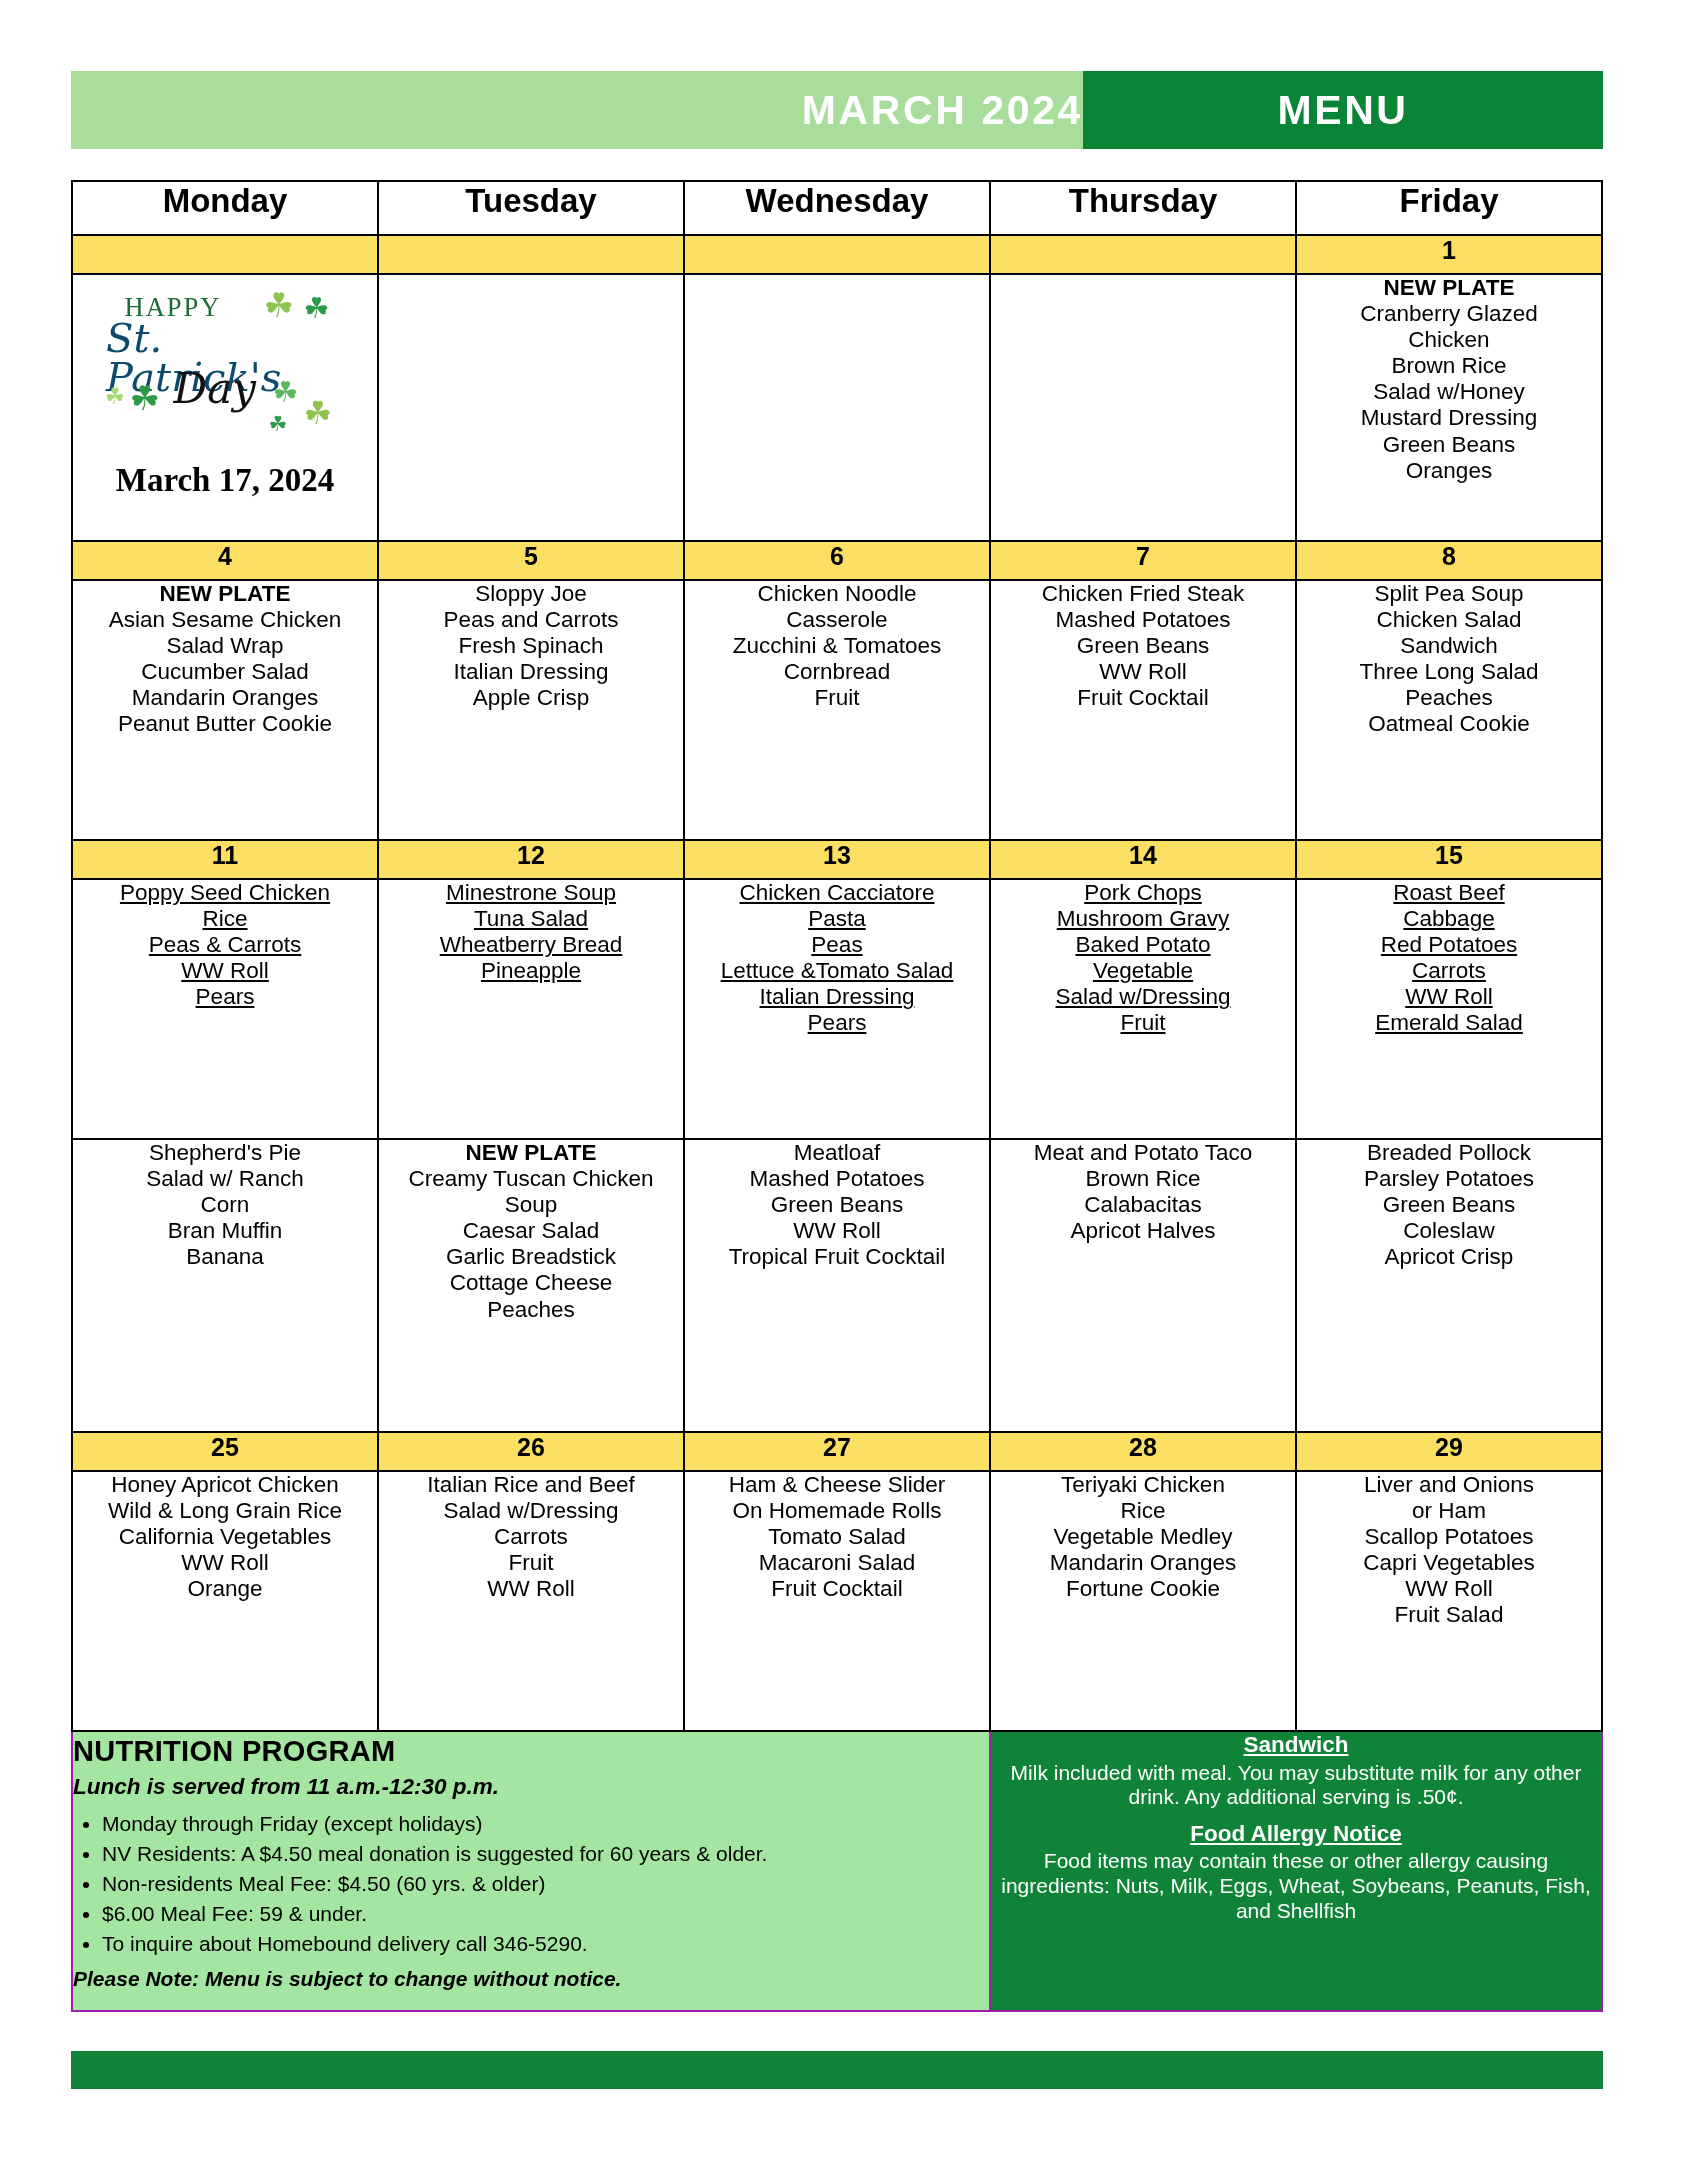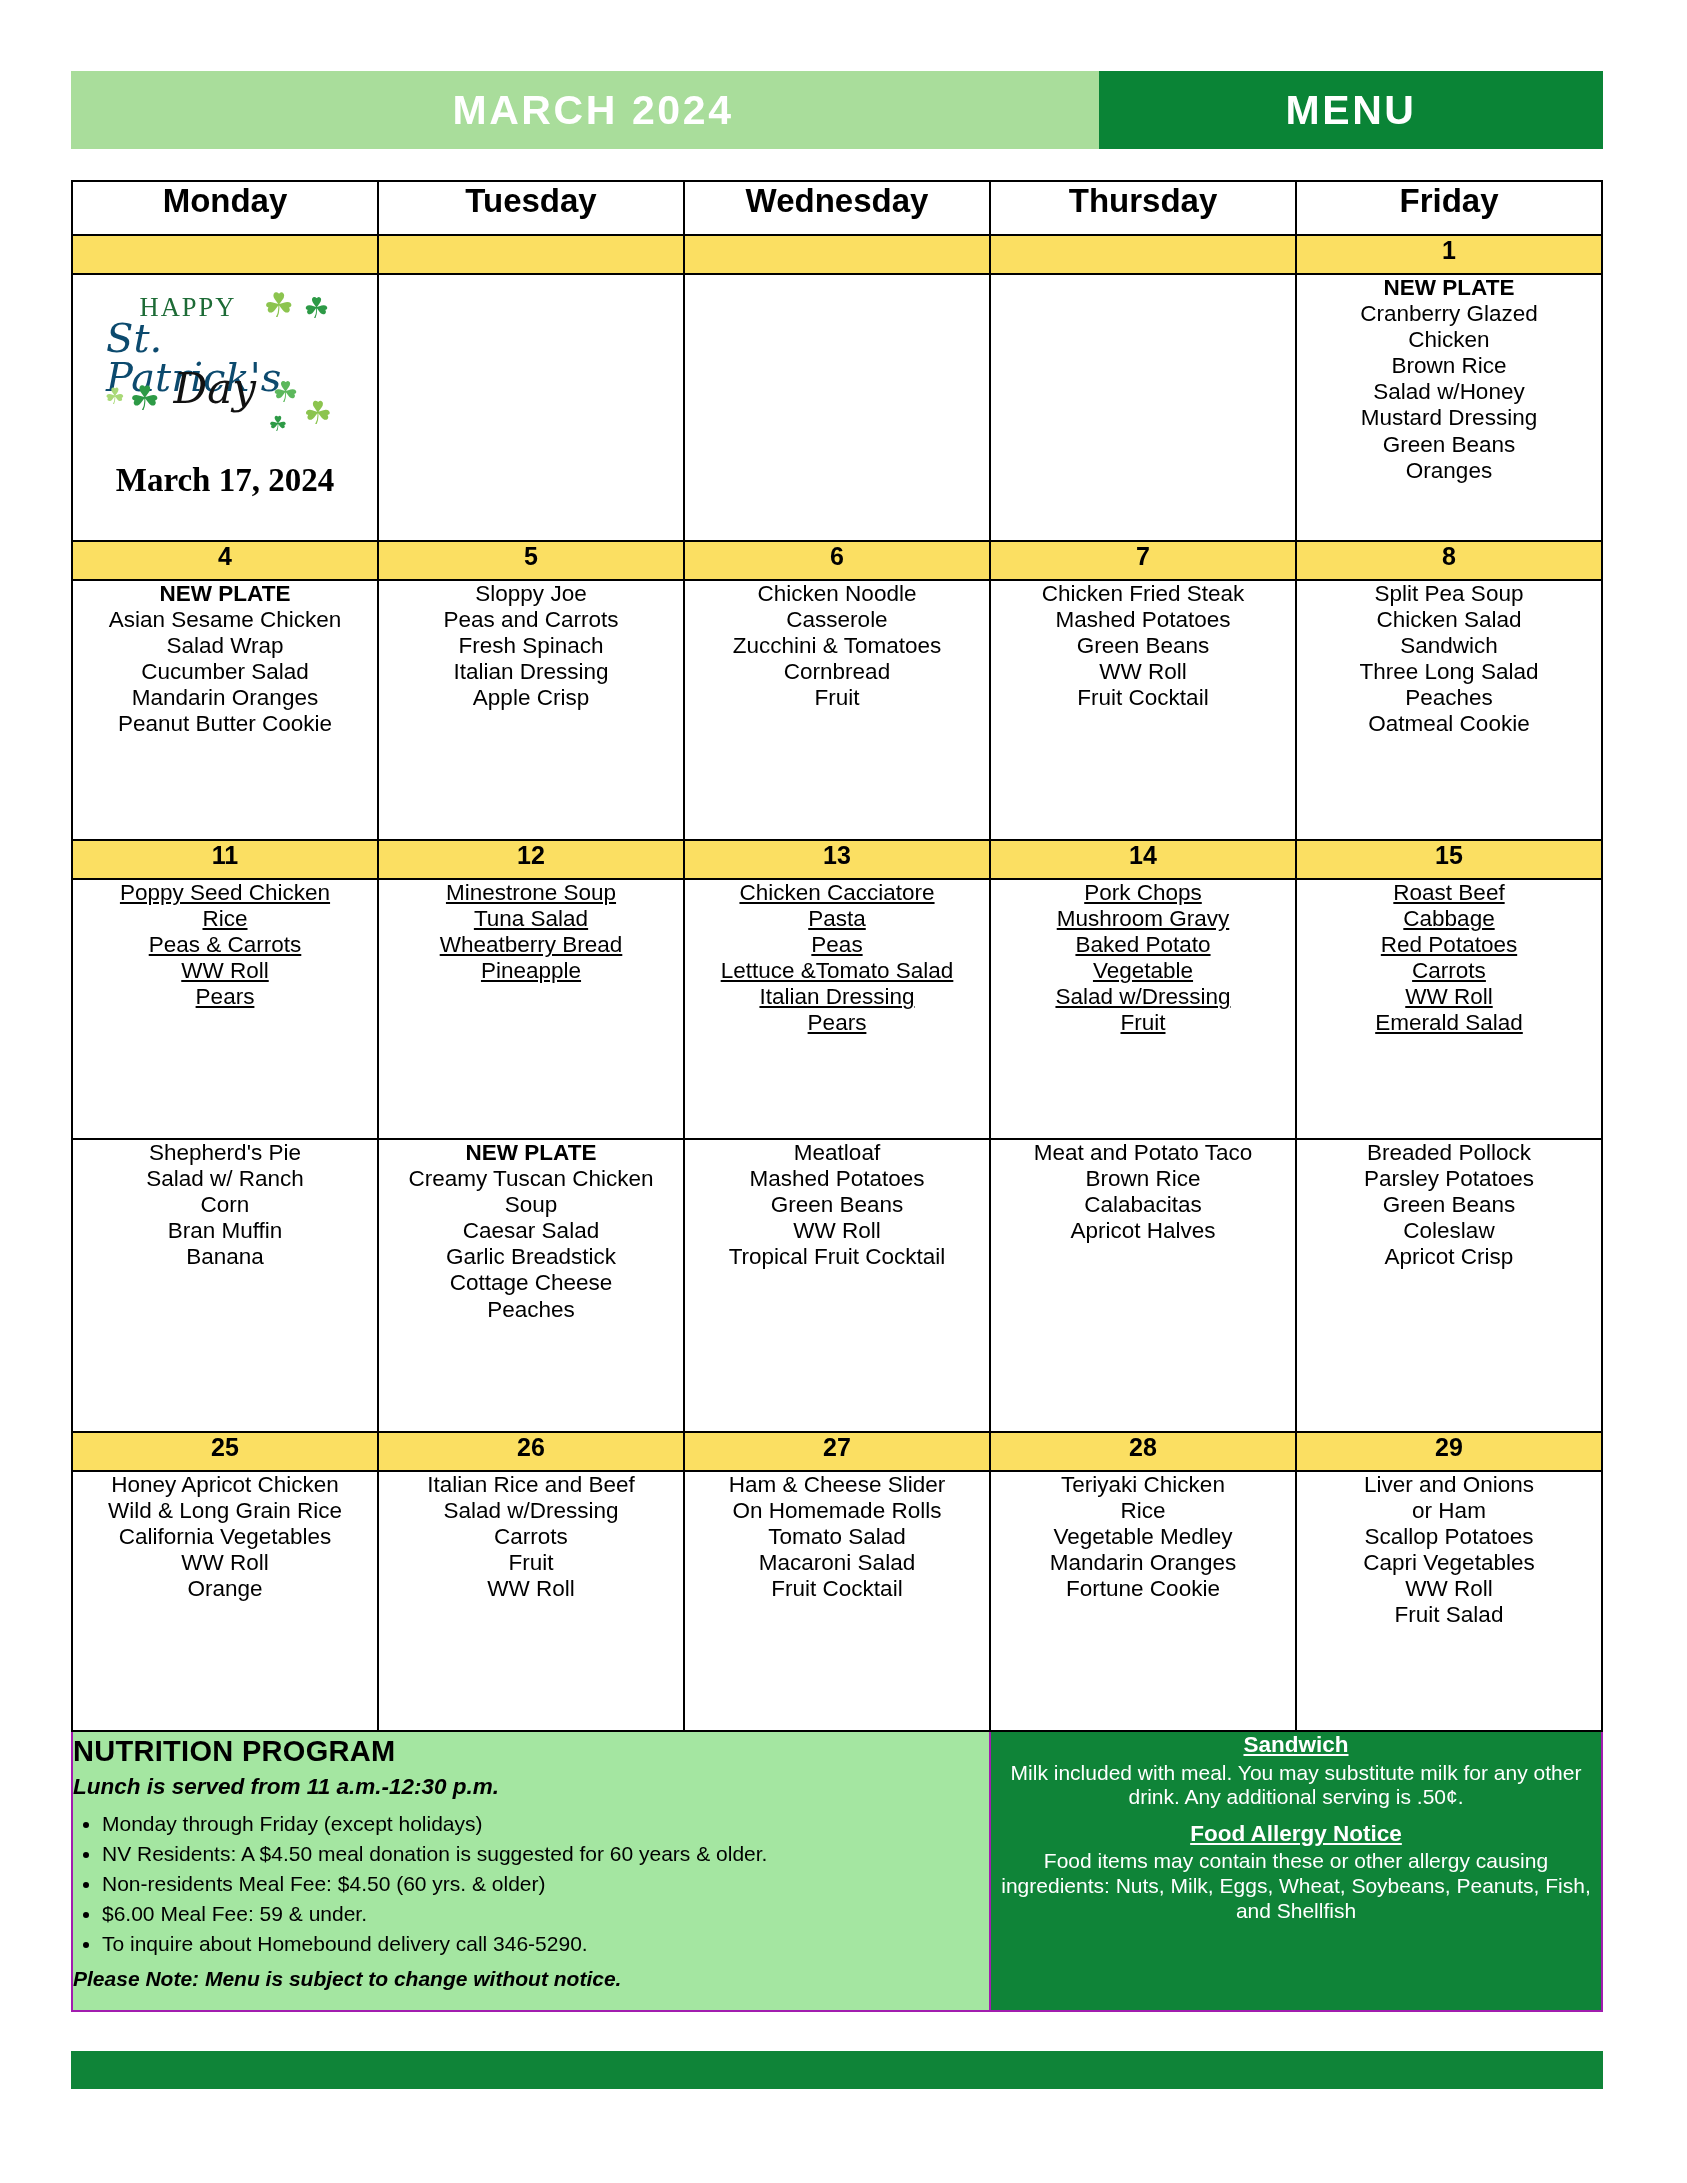--- a/index.html
+++ b/index.html
@@ -30,22 +30,21 @@
     top: 71px;
     width: 1532px;
     height: 78px;
     display: flex;
   }
   .banner-left {
     flex: 0 0 1012px;
     background: #a9dd9b;
     display: flex;
     align-items: center;
-    justify-content: center;
-    padding-left: 16px;
+    justify-content: flex-end;
   }
   .banner-right {
     flex: 1 1 auto;
     background: #0a8436;
     display: flex;
     align-items: center;
     justify-content: center;
   }
   .banner-month {
     color: #ffffff;
@@ -129,21 +128,21 @@
     text-align: center;
   }
   .stpat-art {
     position: relative;
     width: 251px;
     height: 165px;
     margin: 0 auto;
   }
   .stpat-happy {
     position: absolute;
-    left: 40px;
+    left: 25px;
     top: 5.3px;
     font-family: "Liberation Serif", serif;
     font-size: 26.5px;
     letter-spacing: 2px;
     color: #1d6b36;
     font-weight: normal;
   }
   .stpat-main {
     position: absolute;
     left: 6.6px;

